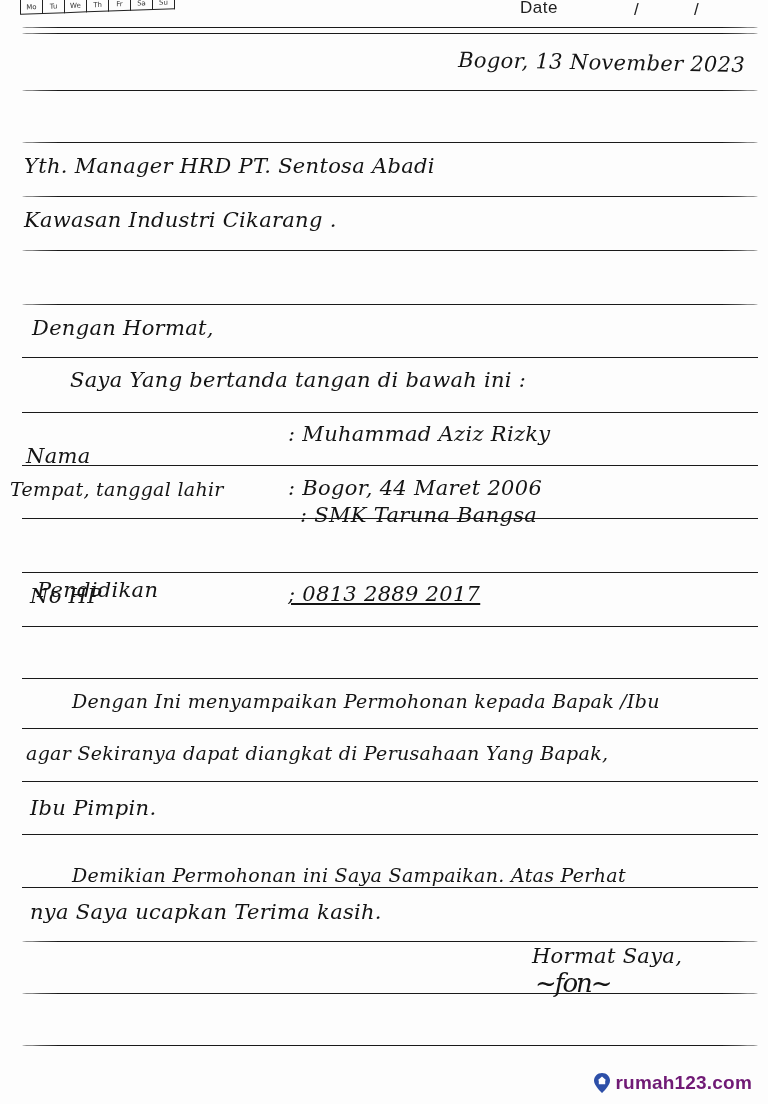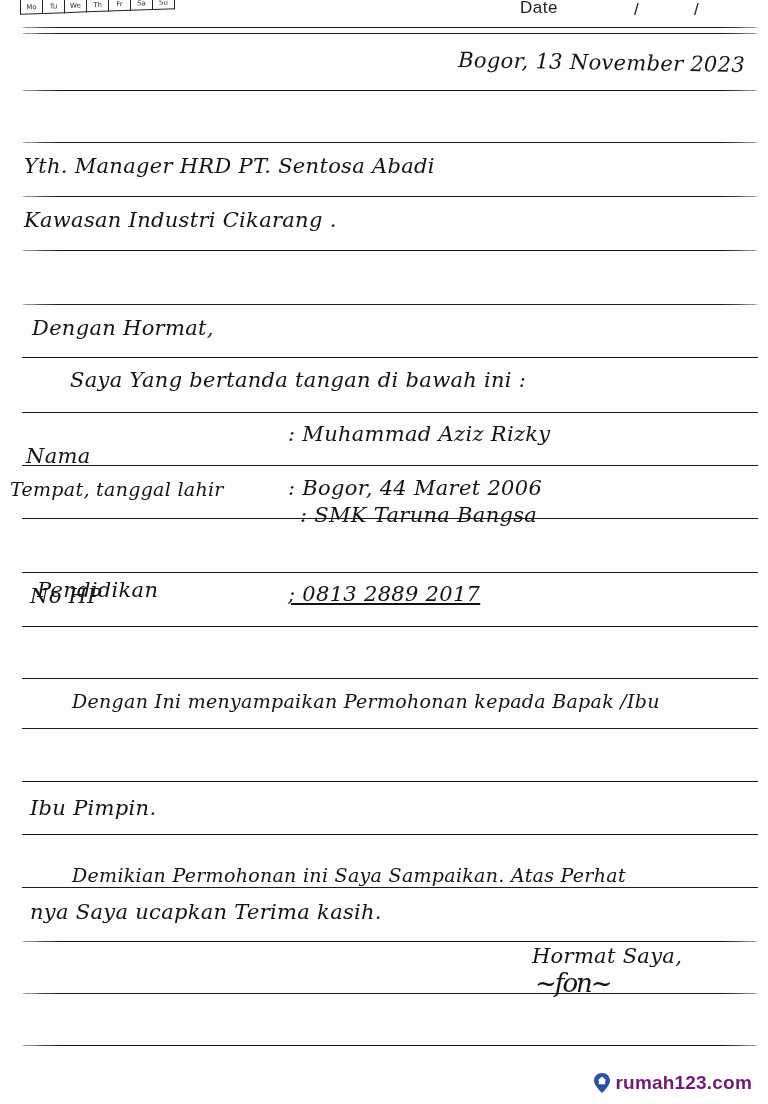--- a/index.html
+++ b/index.html
@@ -159,20 +159,21 @@
   <div class="hw small" style="left:10px; top:478px;">Tempat, tanggal lahir</div>
   <div class="hw" style="left:288px; top:476px;">: Bogor, 44 Maret 2006</div>
 
   <div class="hw" style="left:37px; top:530px;margin-top:48px;">Pendidikan</div>
   <div class="hw" style="left:288px; top:503px;margin-left:12px;">: SMK Taruna Bangsa</div>
 
   <div class="hw" style="left:30px; top:584px;">No HP</div>
   <div class="hw" style="left:288px; top:582px;text-decoration:underline;">; 0813 2889 2017</div>
 
   <div class="hw small" style="left:72px; top:690px;text-align:center;">Dengan Ini menyampaikan Permohonan kepada Bapak /Ibu</div>
+  <div class="hw small" style="left:26px; top:742px;">agar Sekiranya dapat diangkat di Perusahaan Yang Bapak,</div>
   <div class="hw" style="left:30px; top:796px;">Ibu Pimpin.</div>
 
   <div class="hw small" style="left:72px; top:864px;text-align:center;">Demikian Permohonan ini Saya Sampaikan. Atas Perhat</div>
   <div class="hw" style="left:30px; top:900px;text-align:right;">nya Saya ucapkan Terima kasih.</div>
 
   <div class="hw" style="left:532px; top:944px;">Hormat Saya,</div>
   <div class="hw sign-scribble" style="left:535px; top:968px;">~fon~</div>
 
   <div class="logo">
     <span class="logo-icon">

